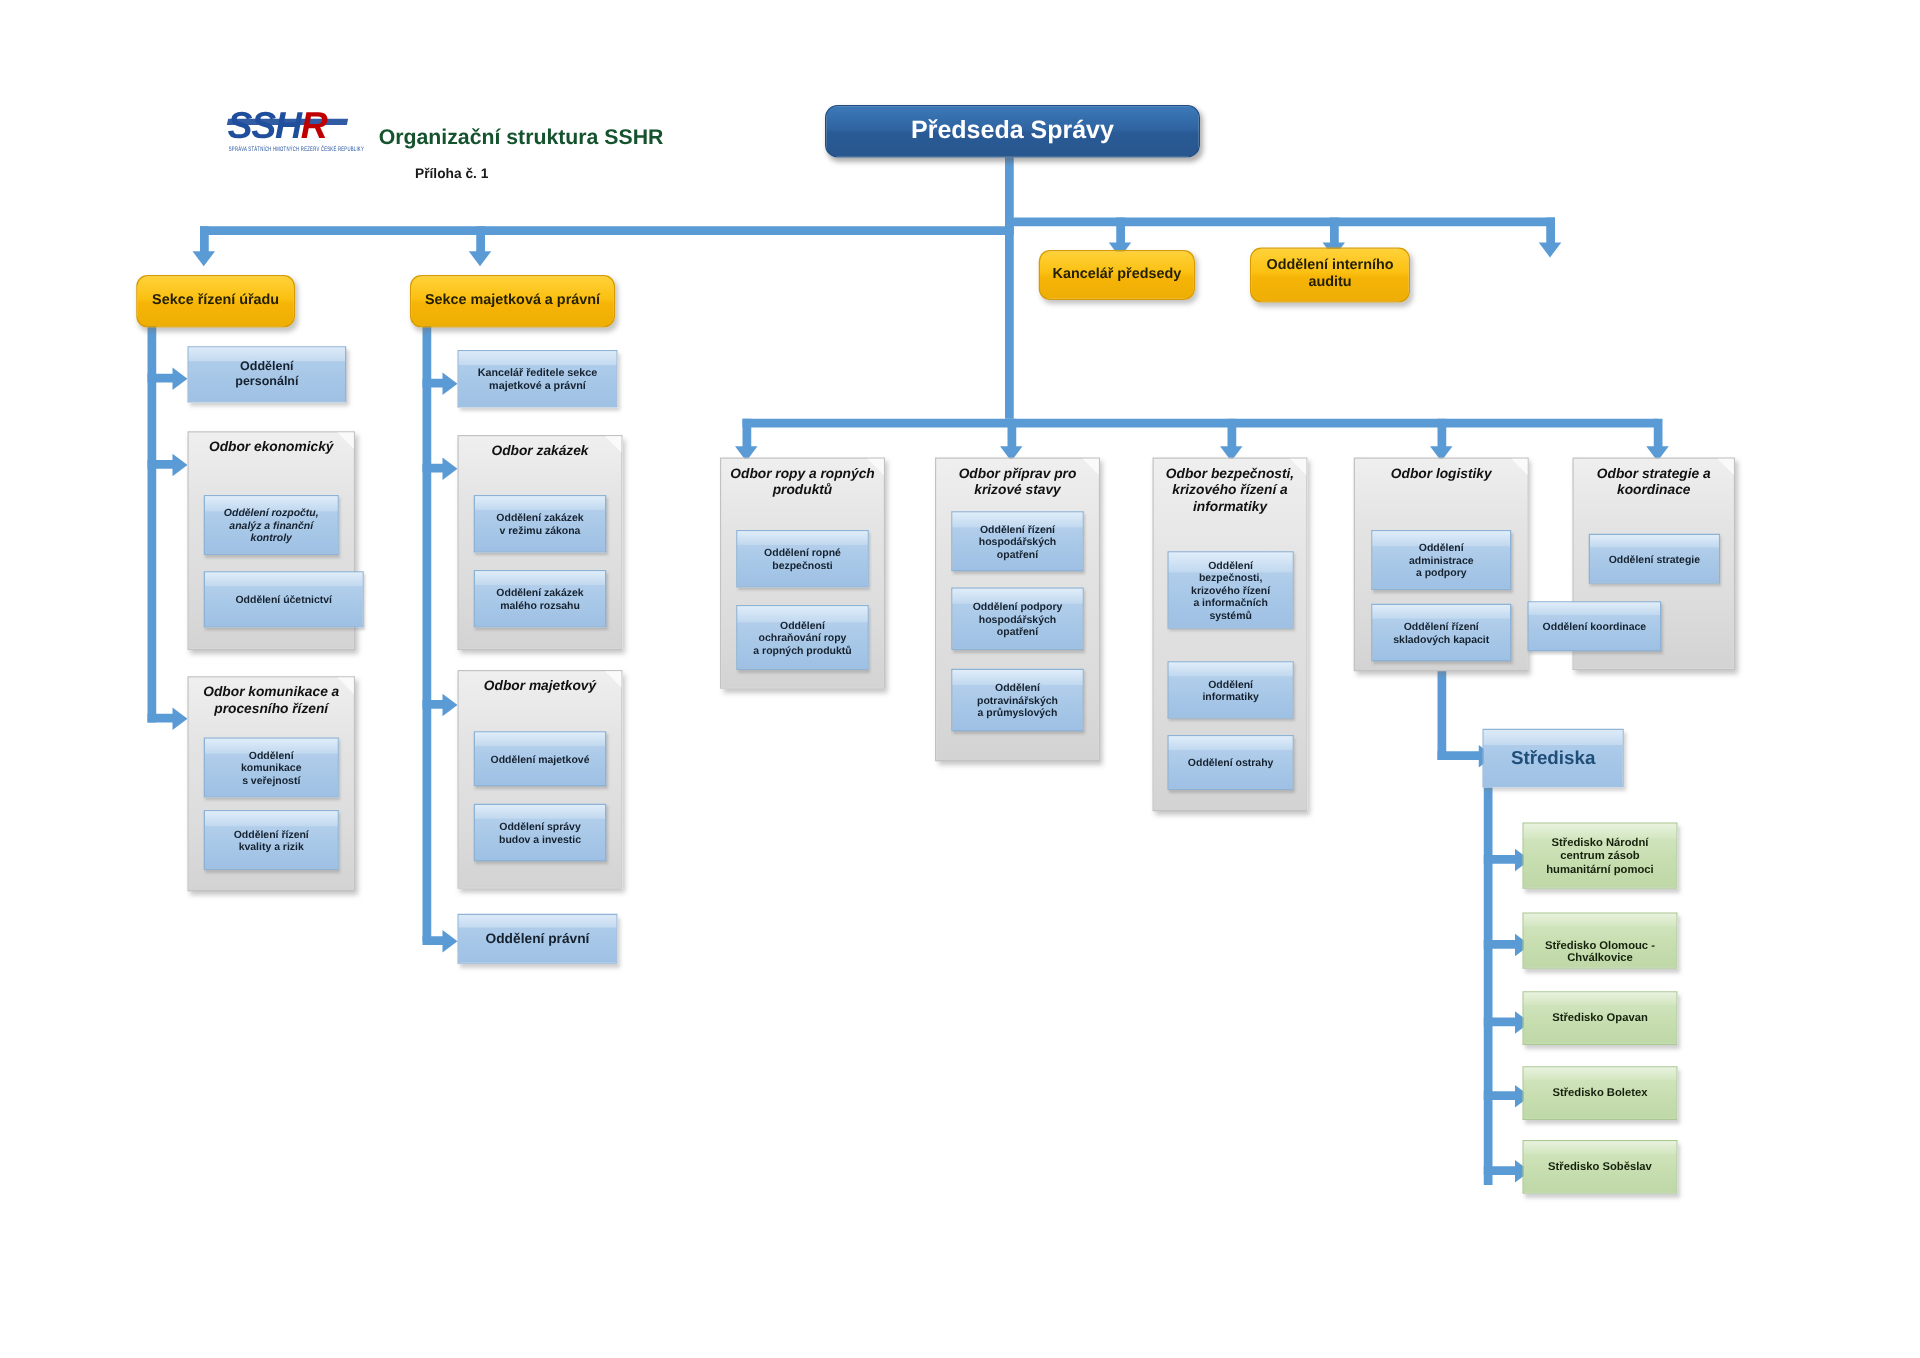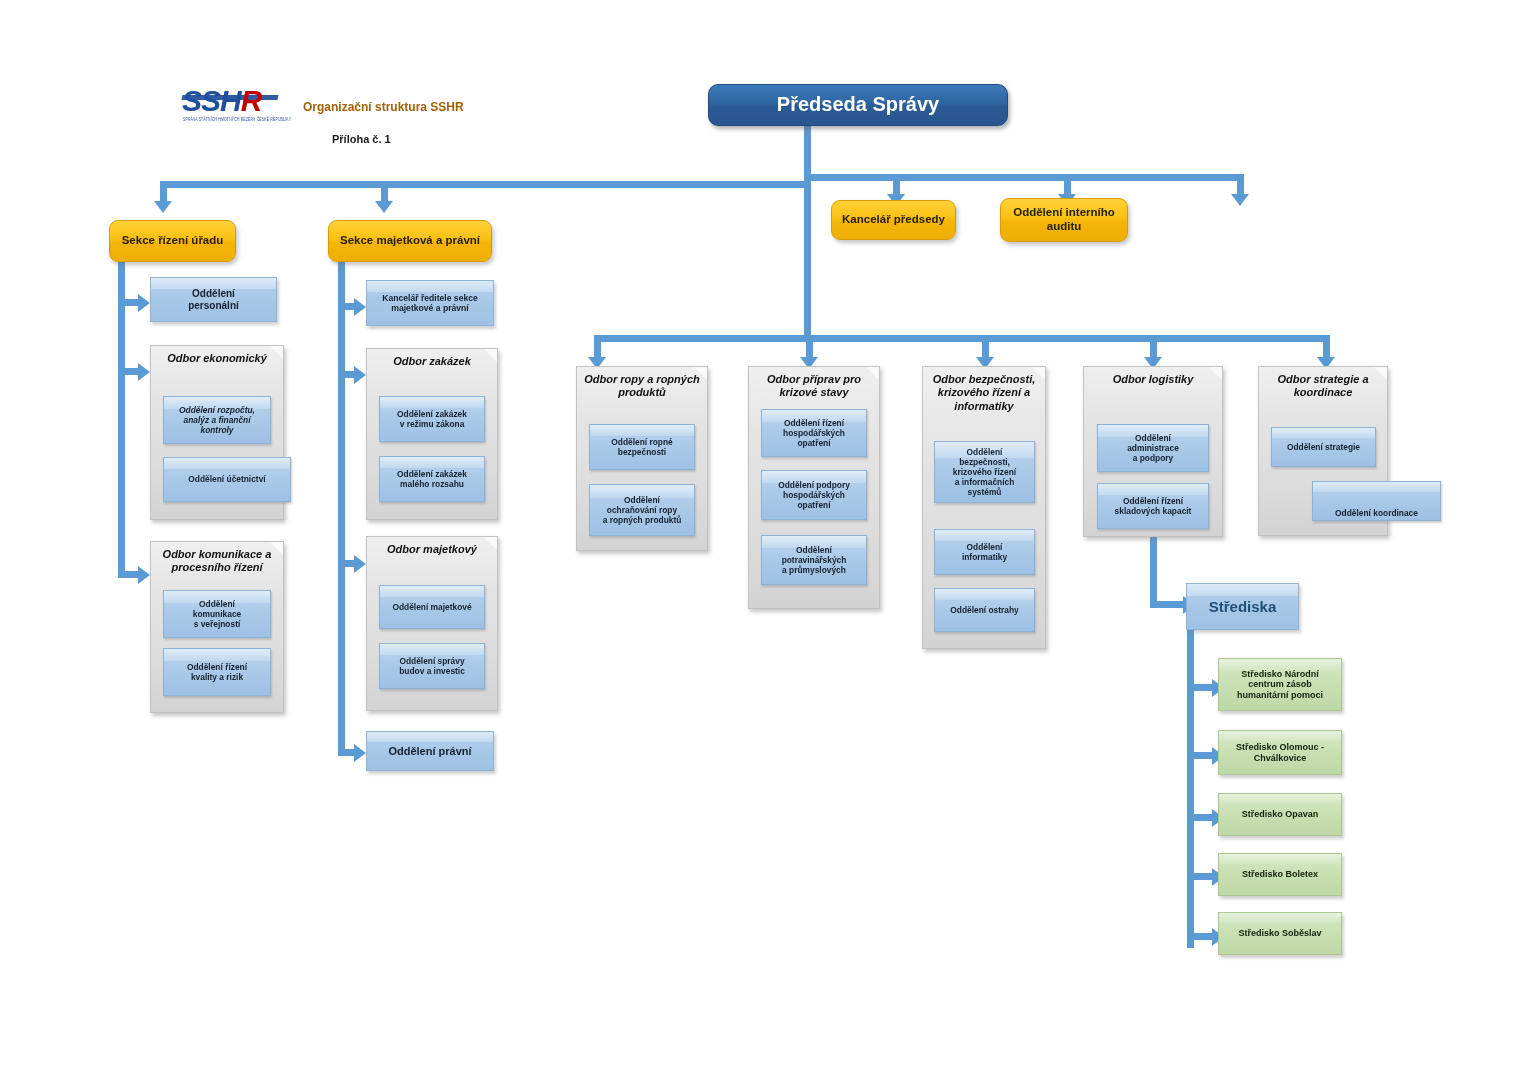--- a/index.html
+++ b/index.html
@@ -44,21 +44,21 @@
     position: absolute; left: 0; top: 9px; width: 96px; height: 5px;
     background: #1F4E9C; transform: skewX(-12deg); opacity: .92;
   }
   #logo .sub {
     position: absolute; left: 1px; top: 30px; width: 96px;
     font-size: 3.4px; color: #1F4E9C; letter-spacing: .2px;
     white-space: nowrap; transform: scaleY(1.5); transform-origin: left top;
   }
   #title {
     position: absolute; left: 303px; top: 100px;
-    font-size: 12px; font-weight: bold; color: #a16207;
+    font-size: 17px; font-weight: bold; color: #14532d;
     white-space: nowrap;
   }
   #subtitle {
     position: absolute; left: 332px; top: 133px;
     font-size: 11px; font-weight: bold; color: #1a1a1a;
     white-space: nowrap;
   }
 
   
   .box {
@@ -226,21 +226,21 @@
   <div class="arrow-right" style="left:1212px; top:928px;"></div>
 
   <div id="logo">
     <div class="bar"></div>
     <span class="mark">SSH<span class="accent">R</span></span>
     <div class="sub">SPRÁVA STÁTNÍCH HMOTNÝCH REZERV ČESKÉ REPUBLIKY</div>
   </div>
   <div id="title">Organizační struktura SSHR</div>
   <div id="subtitle">Příloha č. 1</div>
 
-  <div class="box box-chief" style="left:660px; top:84px; width:300px; height:42px;margin-left:48px;">
+  <div class="box box-chief" style="left:660px; top:84px; width:300px; height:42px;">
     <span class="label">Předseda Správy</span>
   </div>
 
   <div class="box box-yellow" style="left:831px; top:200px; width:125px; height:40px;">
     <span class="label">Kancelář předsedy</span>
   </div>
   <div class="box box-yellow" style="left:1000px; top:198px; width:128px; height:44px;">
     <span class="label">Oddělení interního
 auditu</span>
   </div>
@@ -387,34 +387,34 @@
 skladových kapacit</span>
   </div>
 
   <div class="group" style="left:1258px; top:366px; width:130px; height:170px;">
     <div class="group-title">Odbor strategie
 a koordinace</div>
   </div>
   <div class="chip" style="left:1271px; top:427px; width:105px; height:40px;">
     <span class="label">Oddělení strategie</span>
   </div>
-  <div class="chip" style="left:1312px; top:481px; width:129px; height:40px;align-items:flex-end;">
+  <div class="chip" style="left:1222px; top:481px; width:107px; height:40px;">
     <span class="label">Oddělení koordinace</span>
   </div>
 
   <div class="box box-blue box-stred" style="left:1186px; top:583px; width:113px; height:47px;">
     <span class="label">Střediska</span>
   </div>
 
   <div class="box box-green" style="left:1218px; top:658px; width:124px; height:53px;">
     <span class="label">Středisko Národní
 centrum zásob
 humanitární pomoci</span>
   </div>
-  <div class="box box-green" style="left:1218px; top:730px; width:124px; height:45px;">
+  <div class="box box-green" style="left:1218px; top:730px; width:124px; height:45px;align-items:flex-end;">
     <span class="label">Středisko Olomouc -
 Chválkovice</span>
   </div>
   <div class="box box-green" style="left:1218px; top:793px; width:124px; height:43px;">
     <span class="label">Středisko Opavan</span>
   </div>
   <div class="box box-green" style="left:1218px; top:853px; width:124px; height:43px;">
     <span class="label">Středisko Boletex</span>
   </div>
   <div class="box box-green" style="left:1218px; top:912px; width:124px; height:43px;">

